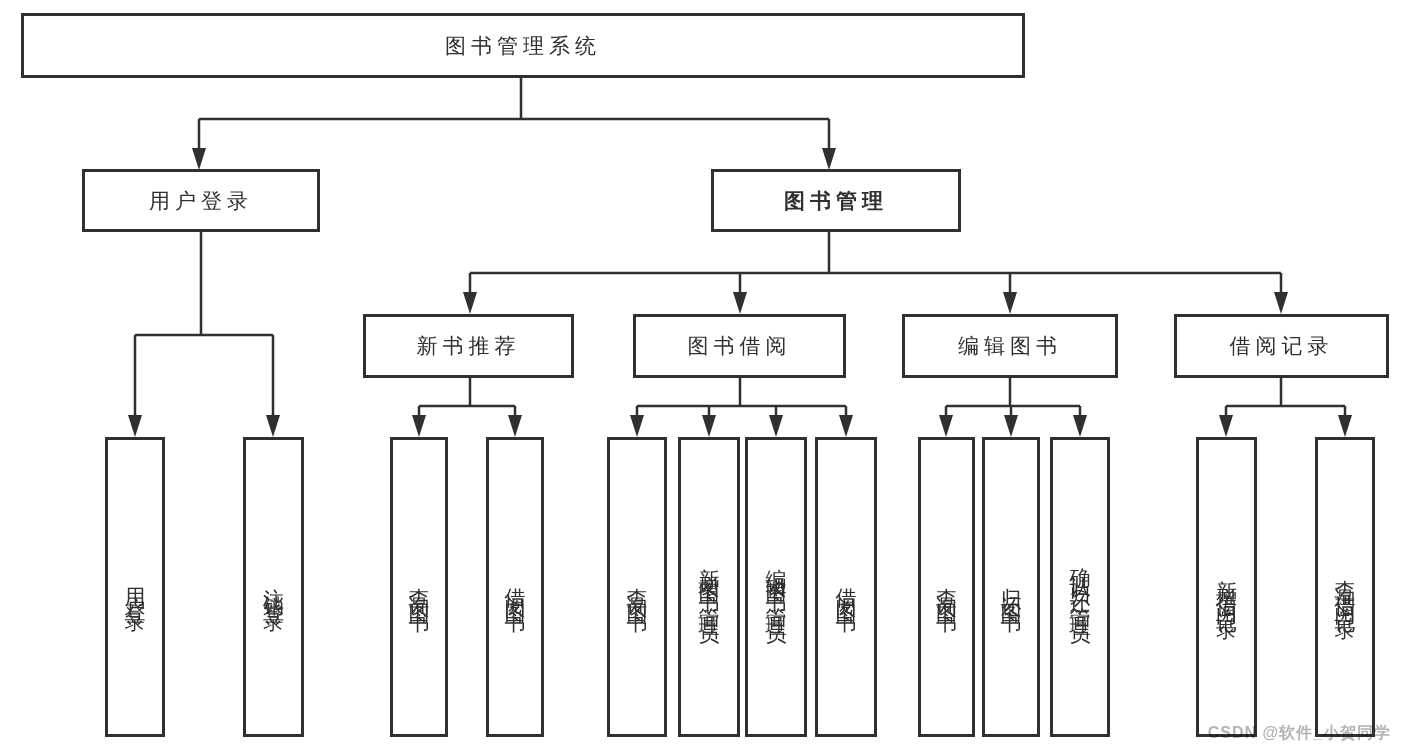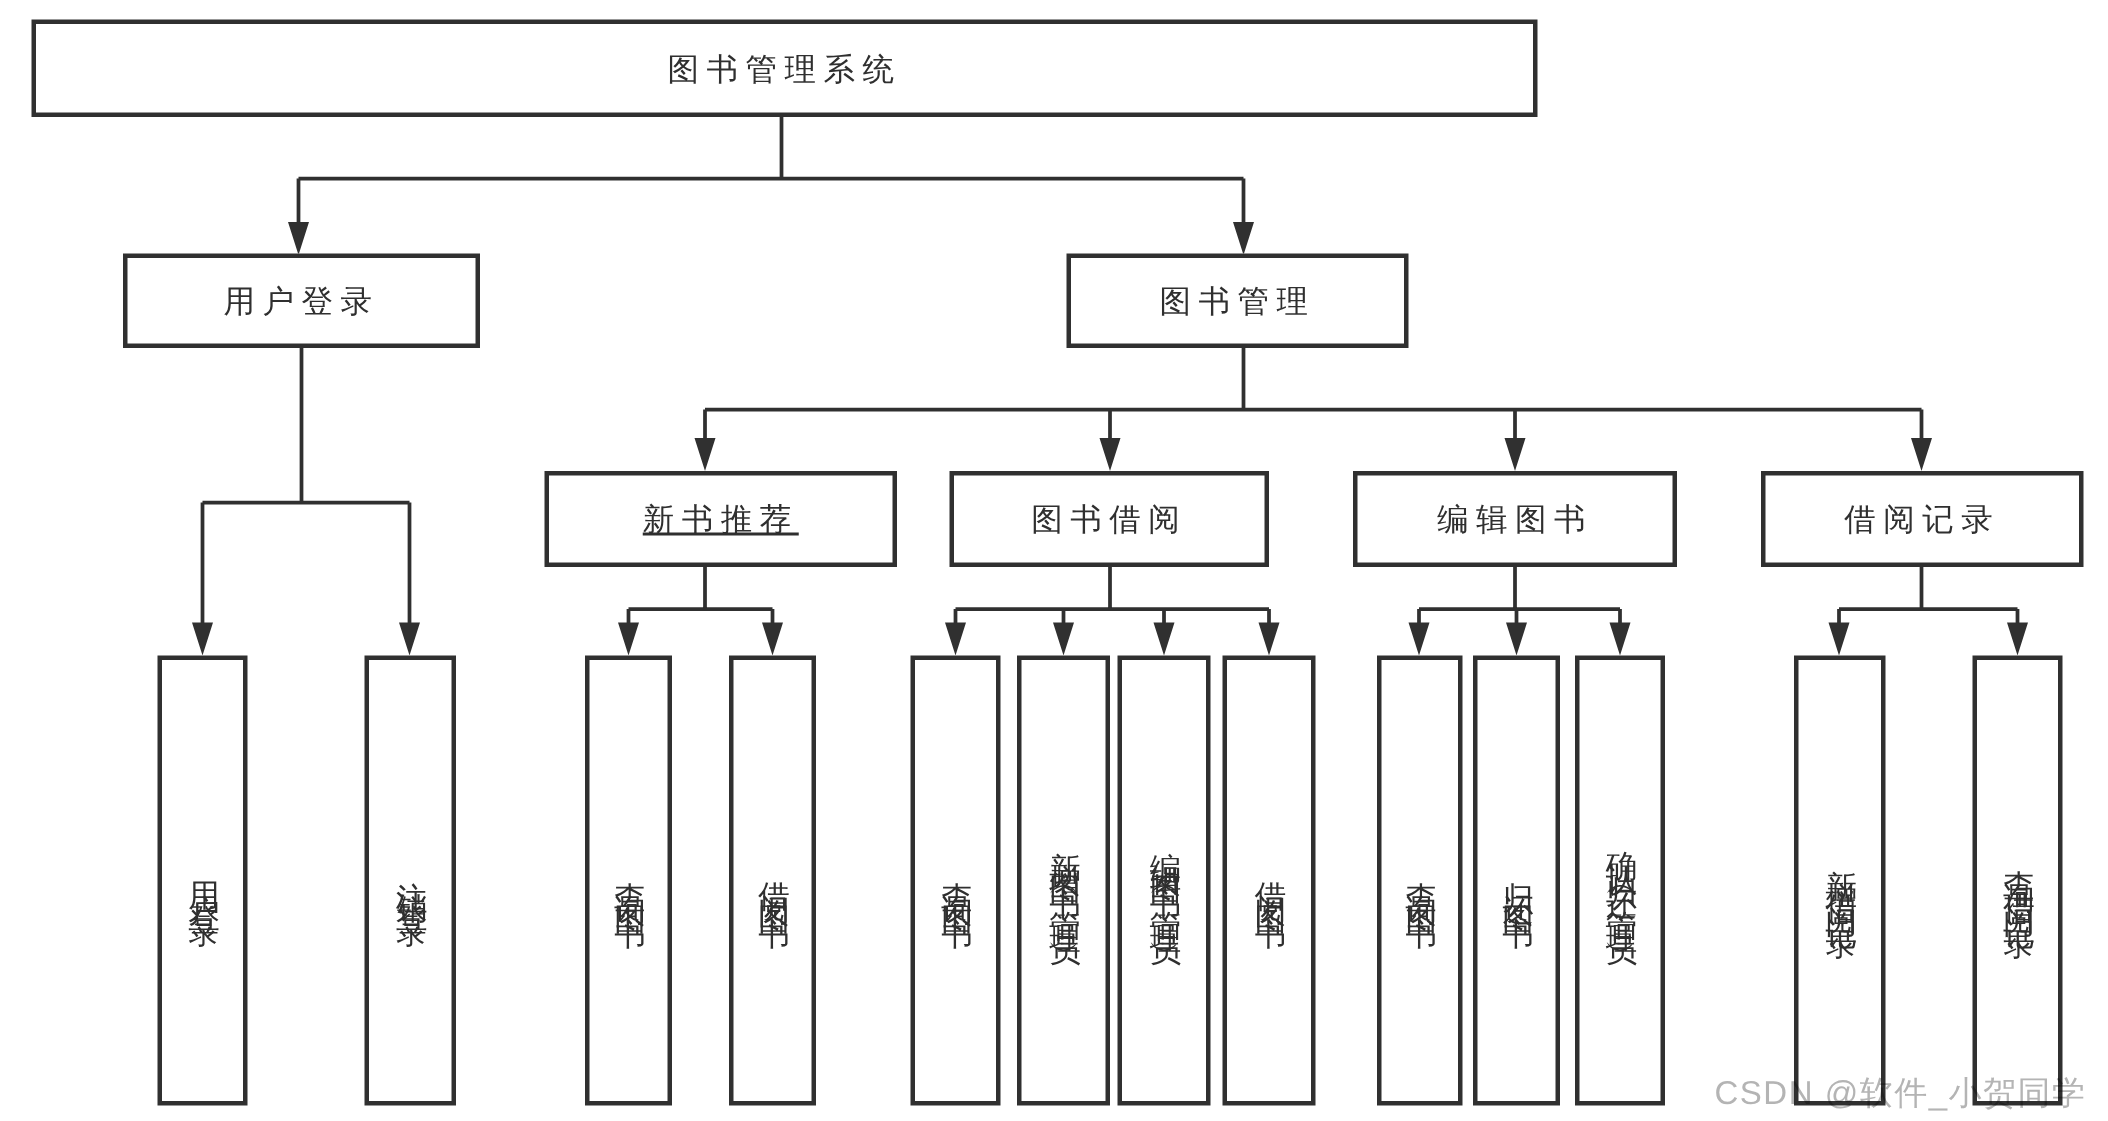--- a/index.html
+++ b/index.html
@@ -46,26 +46,27 @@
     writing-mode: vertical-rl;
     text-orientation: mixed;
     font-size: 21px;
     letter-spacing: 8px;
     white-space: normal;
   }
   .watermark {
     position: absolute;
     right: 14px;
     bottom: 3px;
-    font-size: 22px;
+    font-size: 16px;
     letter-spacing: 1px;
     color: var(--watermark);
     mix-blend-mode: multiply;
     z-index: 10;
     pointer-events: none;
+    font-weight: bold;
   }
 </style>
 </head>
 <body>
 
 <div class="stage">
 
   <svg class="connectors" viewBox="0 0 1405 747" xmlns="http://www.w3.org/2000/svg" aria-hidden="true">
     <path fill="none" stroke="#303030" stroke-width="2.5" d="
       M521 66 V119  M199 119 H829  M199 119 V152  M829 119 V152
@@ -84,23 +85,23 @@
       M630 415 L644 415 L637 437 Z  M702 415 L716 415 L709 437 Z
       M769 415 L783 415 L776 437 Z  M839 415 L853 415 L846 437 Z
       M939 415 L953 415 L946 437 Z  M1004 415 L1018 415 L1011 437 Z
       M1073 415 L1087 415 L1080 437 Z  M1219 415 L1233 415 L1226 437 Z
       M1338 415 L1352 415 L1345 437 Z"></path>
   </svg>
 
   <div class="node title" style="left:21px; top:13px; width:1004px; height:65px;">图书管理系统</div>
 
   <div class="node h" style="left:82px; top:169px; width:238px; height:63px;">用户登录</div>
-  <div class="node h" style="left:711px; top:169px; width:228px; height:63px;">图书管理</div>
+  <div class="node h" style="left:711px; top:169px; width:250px; height:63px;font-weight:bold;">图书管理</div>
 
-  <div class="node h" style="left:363px; top:314px; width:235px; height:64px;text-decoration:underline;">新书推荐</div>
+  <div class="node h" style="left:363px; top:314px; width:211px; height:64px;">新书推荐</div>
   <div class="node h" style="left:633px; top:314px; width:213px; height:64px;">图书借阅</div>
   <div class="node h" style="left:902px; top:314px; width:216px; height:64px;">编辑图书</div>
   <div class="node h" style="left:1174px; top:314px; width:215px; height:64px;">借阅记录</div>
 
   <div class="node v" style="left:105px; top:437px; width:60px; height:300px;">用户登录</div>
   <div class="node v" style="left:243px; top:437px; width:61px; height:300px;">注销登录</div>
 
   <div class="node v" style="left:390px; top:437px; width:58px; height:300px;">查询图书</div>
   <div class="node v" style="left:486px; top:437px; width:58px; height:300px;">借阅图书</div>
 

